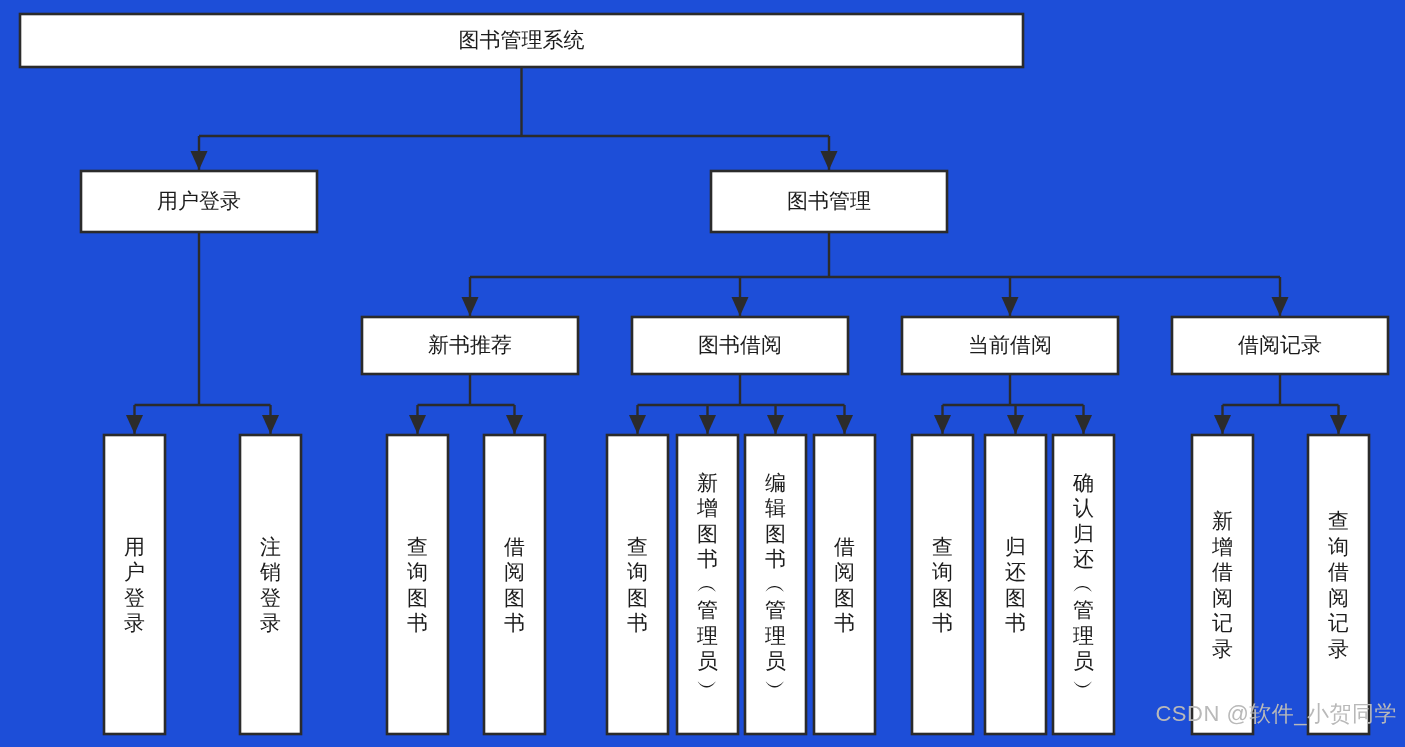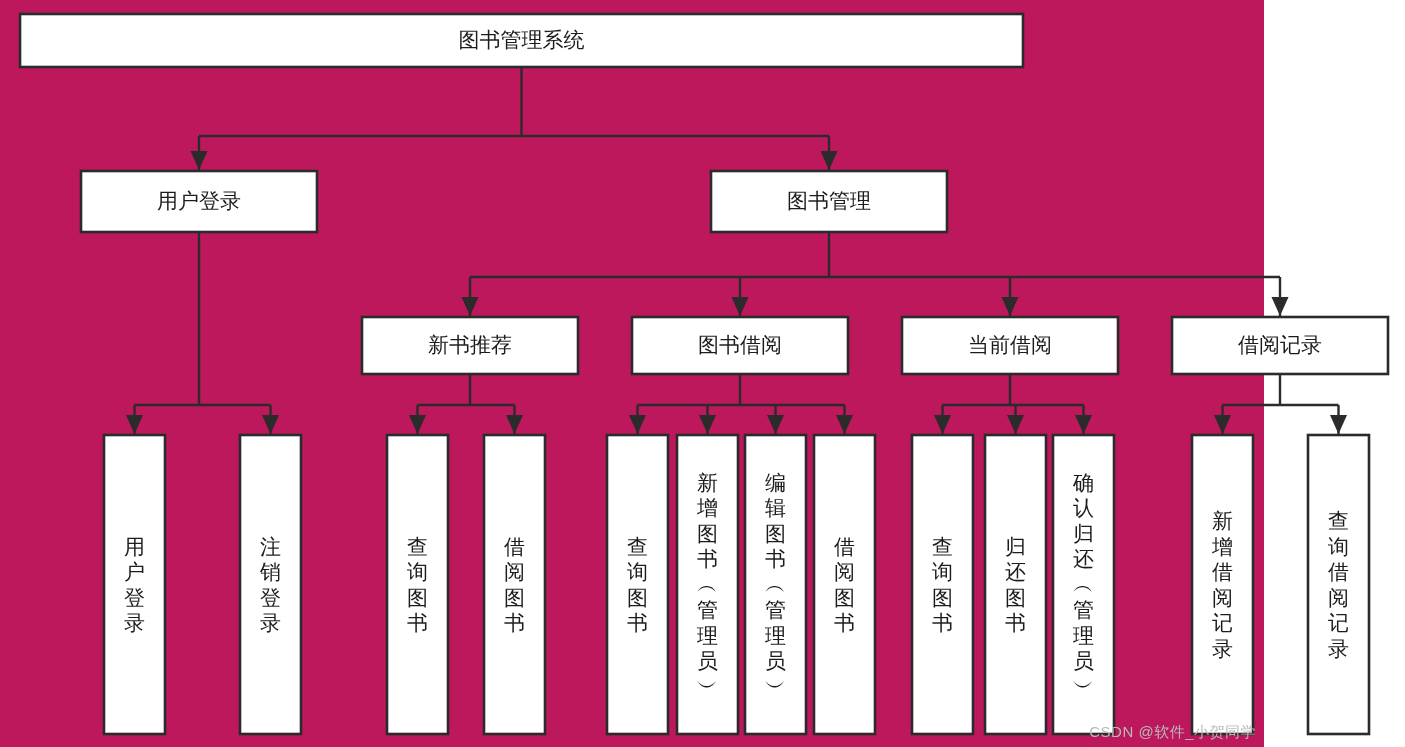--- a/index.html
+++ b/index.html
@@ -8,23 +8,23 @@
     background: #ffffff;
   }
   body {
     width: 1405px;
     height: 747px;
     font-family: "Liberation Sans", "DejaVu Sans", sans-serif;
     overflow: hidden;
   }
   #diagram-root {
     position: relative;
-    width: 1264px;
+    width: 1405px;
     height: 747px;
-    background: #be185d;
+    background: #1d4ed8;
   }
   svg.diagram {
     display: block;
     width: 1405px;
     height: 747px;
   }
   .node-rect {
     fill: #ffffff;
     stroke: #2b2b2b;
     stroke-width: 2.6;
@@ -48,23 +48,23 @@
   }
   .node-label-v {
     font-family: "Liberation Sans", "DejaVu Sans", sans-serif;
     font-size: 21px;
     fill: #1c1c1c;
     text-anchor: middle;
   }
   .watermark-text {
     position: absolute;
     right: 8px;
-    bottom: 5px;
-    font-family: "Liberation Sans", "DejaVu Sans", sans-serif;
-    font-size: 15px;
+    bottom: 18px;
+    font-family: "Liberation Sans", "DejaVu Sans", sans-serif;
+    font-size: 22px;
     color: #b9b9b9;
     letter-spacing: 0.5px;
     white-space: nowrap;
     pointer-events: none;
   }
 </style>
 </head>
 <body>
 
 <div id="diagram-root">

